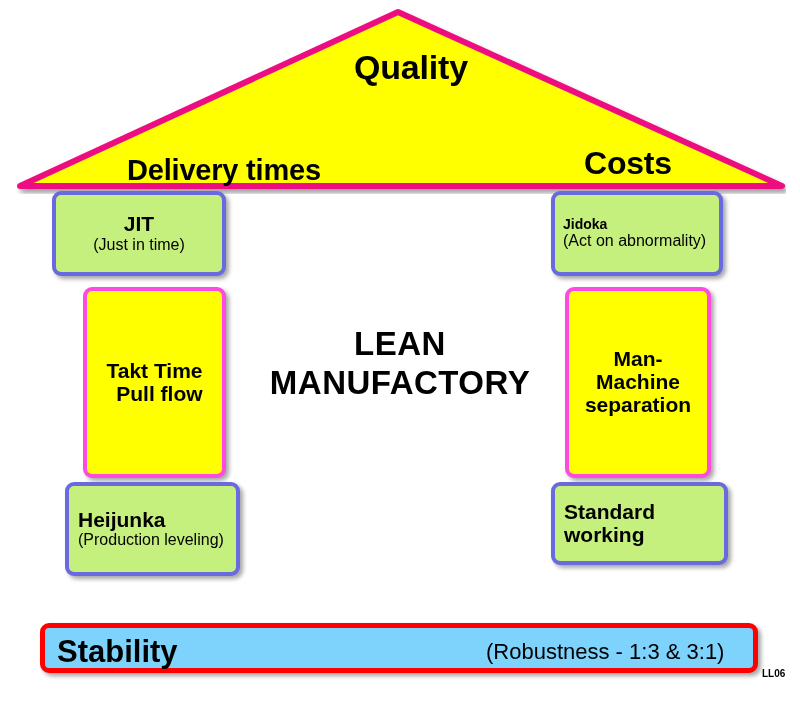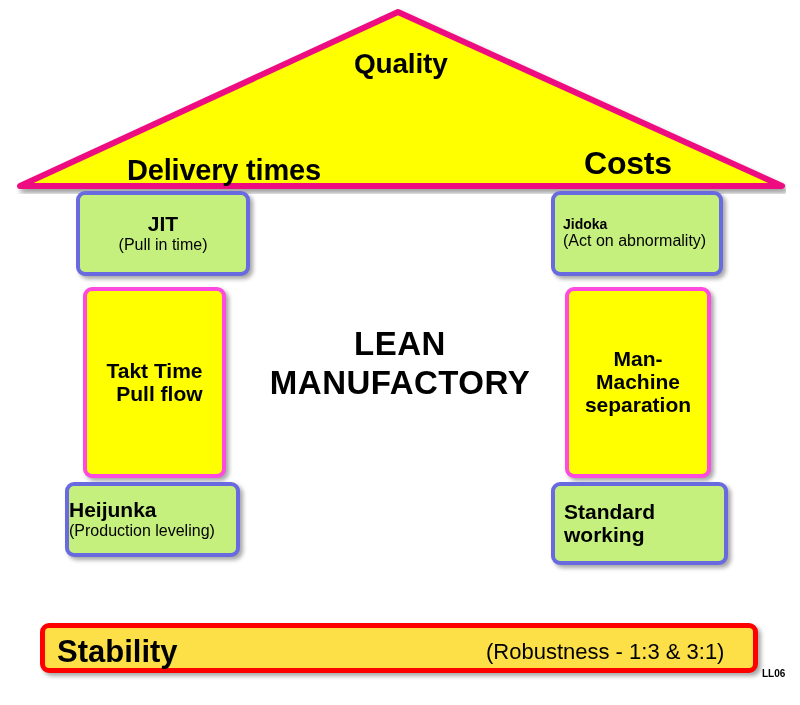--- a/index.html
+++ b/index.html
@@ -31,21 +31,21 @@
   .roof-label {
     position: absolute;
     color: #000000;
     font-weight: bold;
     white-space: nowrap;
     letter-spacing: -0.2px;
   }
   .roof-label.quality {
     left: 340px;
     top: 40px;
-    font-size: 28px;
+    font-size: 34px;
   }
   .roof-label.delivery {
     left: 113px;
     top: 146px;
     font-size: 29px;
   }
   .roof-label.costs {
     left: 570px;
     top: 137px;
     font-size: 32px;
@@ -79,35 +79,35 @@
   }
   
   .box.yellow {
     background: #ffff00;
     border: 4px solid #ff4ae0;
     border-radius: 9px;
   }
 
   
   #box-jit {
-    left: 76px; top: 191px; width: 174px; height: 85px;
+    left: 52px; top: 191px; width: 174px; height: 85px;
     align-items: center; text-align: center;
   }
   #box-jit .line-main { font-size: 21px; }
   #box-jit .line-sub  { font-size: 16px; }
 
   #box-takt {
     left: 83px; top: 287px; width: 143px; height: 191px;
     align-items: center; text-align: center;
   }
   #box-takt .line-main { font-size: 21px; text-align: right; }
 
   #box-heijunka {
-    left: 65px; top: 482px; width: 175px; height: 75px;
-    align-items: flex-start; text-align: left; 
+    left: 65px; top: 482px; width: 175px; height: 94px;
+    align-items: flex-start; text-align: left; padding-left: 9px;
   }
   #box-heijunka .line-main { font-size: 21px; }
   #box-heijunka .line-sub  { font-size: 16px; }
 
   #box-jidoka {
     left: 551px; top: 191px; width: 172px; height: 85px;
     align-items: flex-start; text-align: left; padding-left: 8px;
   }
   #box-jidoka .line-main { font-size: 14px; }
   #box-jidoka .line-sub  { font-size: 16px; }
@@ -160,21 +160,21 @@
   }
   #bar-5s .kaizen {
     position: absolute; left: 518px;
     font-weight: bold; font-size: 30px; color: #000;
   }
 
   #bar-stability {
     position: absolute;
     box-sizing: border-box;
     left: 40px; top: 623px; width: 718px; height: 50px;
-    background: #fde047;
+    background: #7dd3fc;
     border: 5px solid #ff0000;
     border-radius: 9px;
     box-shadow: 3px 3px 4px rgba(0,0,0,0.35);
   }
   #bar-stability .stability {
     position: absolute; left: 12px; top: 6px;
     font-weight: bold; font-size: 31px; color: #000;
   }
   #bar-stability .robustness {
     position: absolute; left: 441px; top: 11px;
@@ -204,21 +204,21 @@
       </defs>
       <polygon points="384,4 768,178 6,178" fill="#ffff00" stroke="#ee1180" stroke-width="6" stroke-linejoin="round" filter="url(#shadow)"></polygon>
     </svg>
     <div class="roof-label quality">Quality</div>
     <div class="roof-label delivery">Delivery times</div>
     <div class="roof-label costs">Costs</div>
   </div>
 
   <div class="box green" id="box-jit">
     <div class="line-main">JIT</div>
-    <div class="line-sub">(Pull in time)</div>
+    <div class="line-sub">(Just in time)</div>
   </div>
 
   <div class="box yellow" id="box-takt">
     <div class="line-main">Takt Time<br>Pull flow</div>
   </div>
 
   <div class="box green" id="box-heijunka">
     <div class="line-main">Heijunka</div>
     <div class="line-sub">(Production leveling)</div>
   </div>

